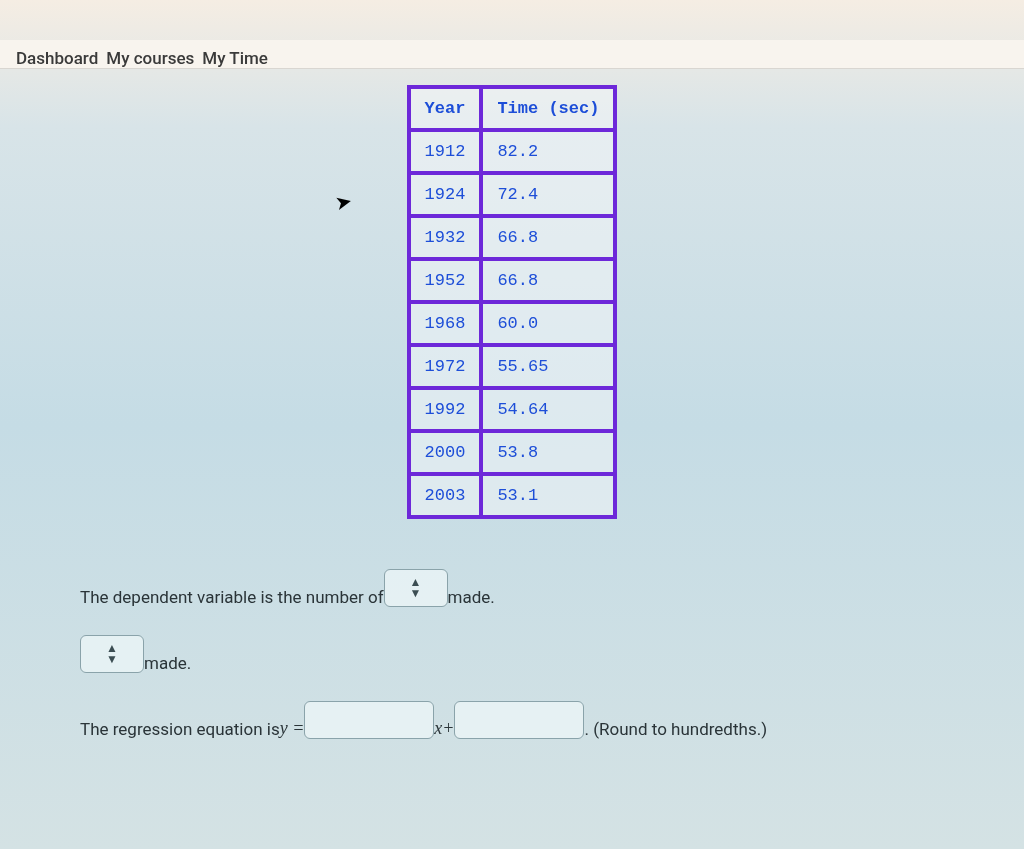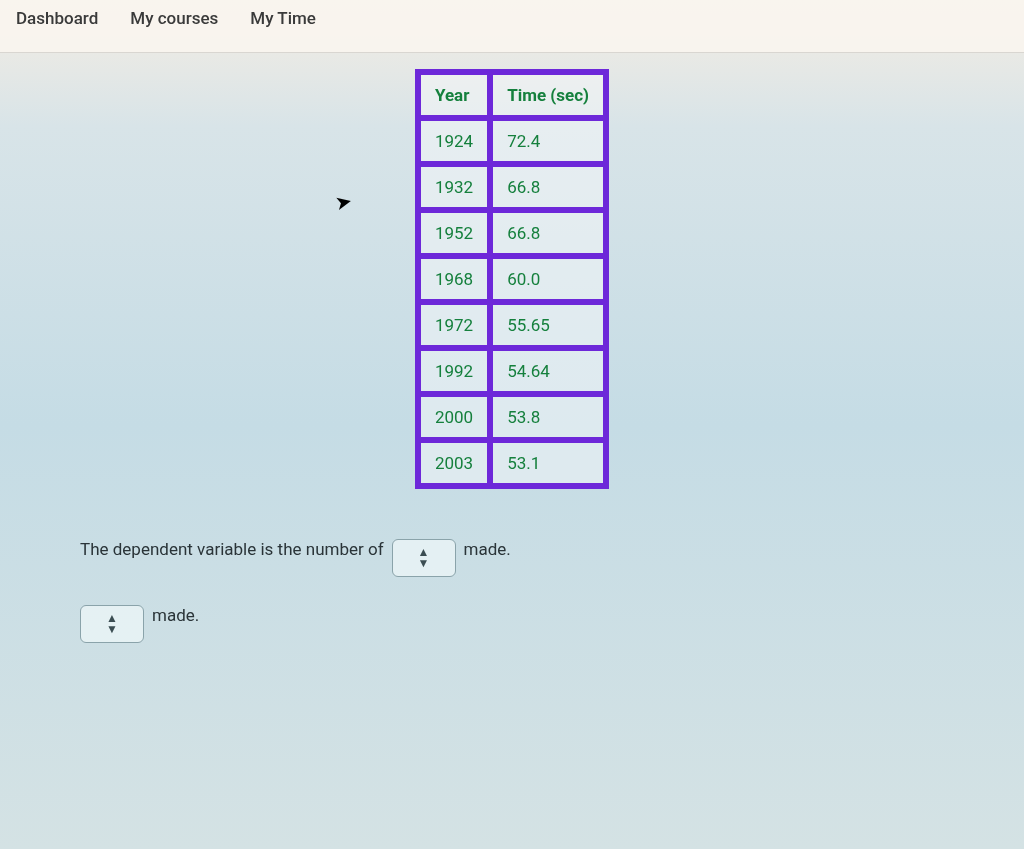--- a/index.html
+++ b/index.html
@@ -5,24 +5,25 @@
     * { box-sizing: border-box; margin: 0; padding: 0; }
     body {
       font-family: -apple-system, BlinkMacSystemFont, "Segoe UI", Roboto, Helvetica, Arial, sans-serif;
       background: linear-gradient(180deg, #f5ede3 0%, #d8e4e8 15%, #c5dce5 50%, #d4e2e4 100%);
       width: 1024px;
       height: 849px;
       overflow: hidden;
     }
     .top-nav {
       display: flex;
-      gap: 32px;
-      padding: 8px 16px 24px;
+      gap: 8px;
+      padding: 8px 16px 0;
       background: rgba(250, 245, 238, 0.9);
       border-bottom: 1px solid rgba(0,0,0,0.12);
+      margin-top: 40px;
     }
     .top-nav-item {
       font-size: 17px;
       color: #3a3a3a;
       cursor: pointer;
       font-weight: 500;
     }
     .content {
       padding: 16px 80px 20px;
     }
@@ -30,38 +31,38 @@
       display: flex;
       justify-content: center;
       margin-bottom: 50px;
     }
     table.data-table {
       border-collapse: collapse;
       background: rgba(245, 248, 250, 0.5);
     }
     table.data-table th,
     table.data-table td {
-      border: 6px solid #6d28d9;
+      border: 4px solid #6d28d9;
       padding: 10px 14px;
       font-size: 17px;
       text-align: left;
-      color: #15803d;
+      color: #1d4ed8;
       min-width: 58px;
+      font-family: Liberation Mono, monospace;
     }
     table.data-table th {
       font-weight: 700;
     }
     table.data-table td:last-child,
     table.data-table th:last-child {
       min-width: 100px;
     }
     .question-row {
       display: flex;
-      align-items: flex-start;
-      gap: 8px;
+      align-items: flex-end;
       margin-bottom: 28px;
       font-size: 17px;
       color: #2a3438;
     }
     .dropdown {
       display: inline-flex;
       align-items: center;
       justify-content: center;
       width: 64px;
       height: 38px;
@@ -120,20 +121,24 @@
   <div class="table-wrap">
     <table class="data-table">
       <thead>
         <tr>
           <th>Year</th>
           <th>Time (sec)</th>
         </tr>
       </thead>
       <tbody id="table-body">
           <tr>
+            <td>1912</td>
+            <td>82.2</td>
+          </tr>
+          <tr>
             <td>1924</td>
             <td>72.4</td>
           </tr>
           <tr>
             <td>1932</td>
             <td>66.8</td>
           </tr>
           <tr>
             <td>1952</td>
             <td>66.8</td>
@@ -176,14 +181,22 @@
   <div class="question-row">
     <span class="dropdown">
       <span class="caret">
         <span>▲</span>
           <span>▼</span>
       </span>
     </span>
     <span>made.</span>
   </div>
 
+  <div class="question-row">
+    <span>The regression equation is</span>
+    <span class="eq-math">y =</span>
+    <input class="textbox" type="text" style="">
+    <span class="eq-math">x+</span>
+    <input class="textbox" type="text" style="">
+    <span>. (Round to hundredths.)</span>
+  </div>
 
 </div>
 
 </body></html>

